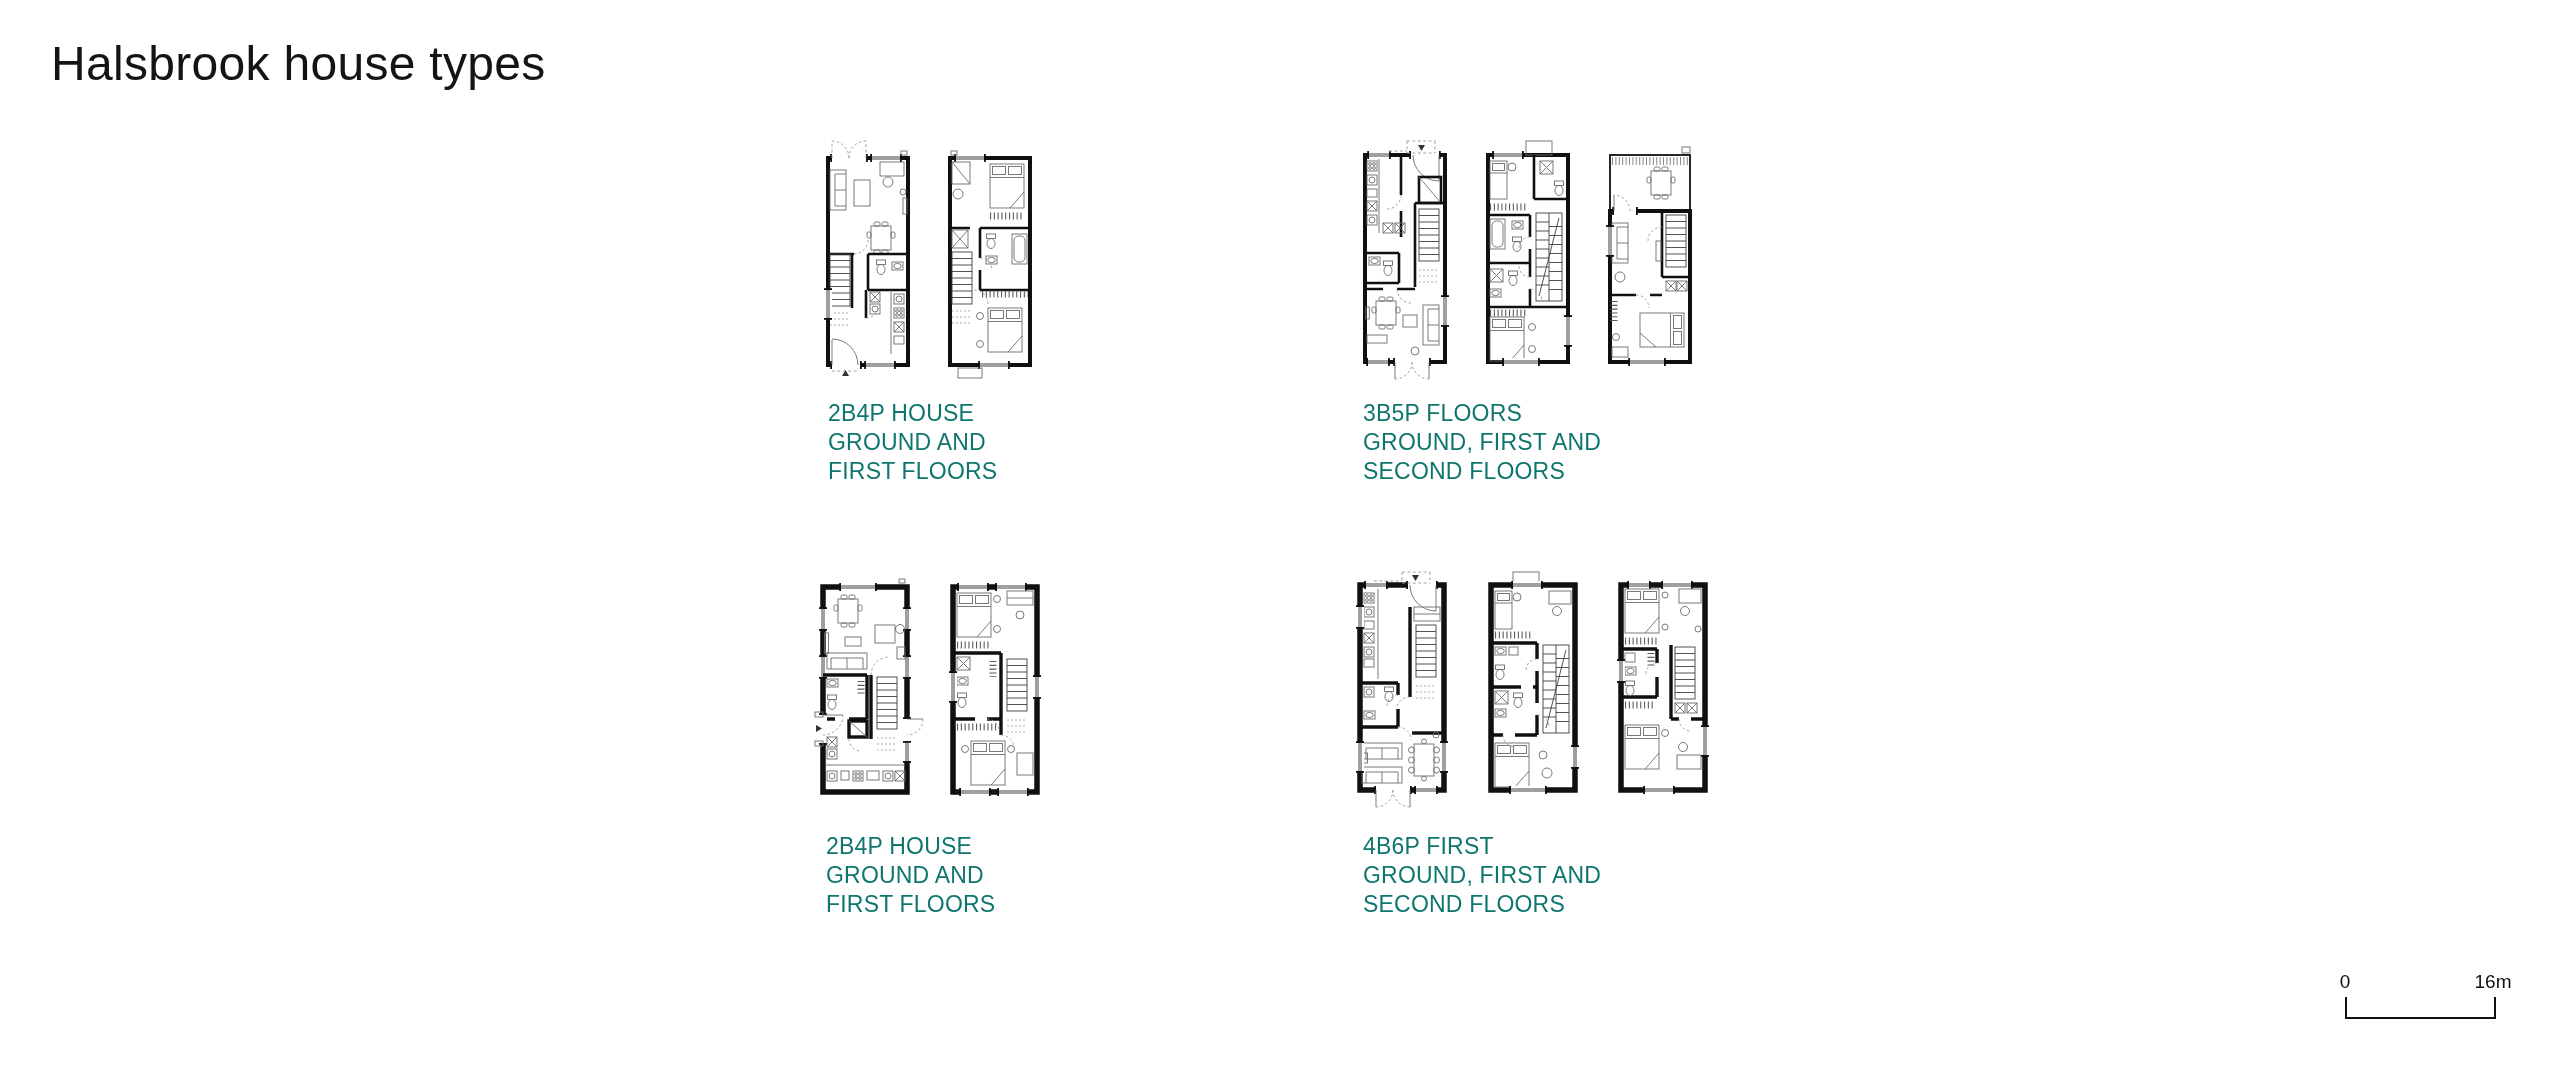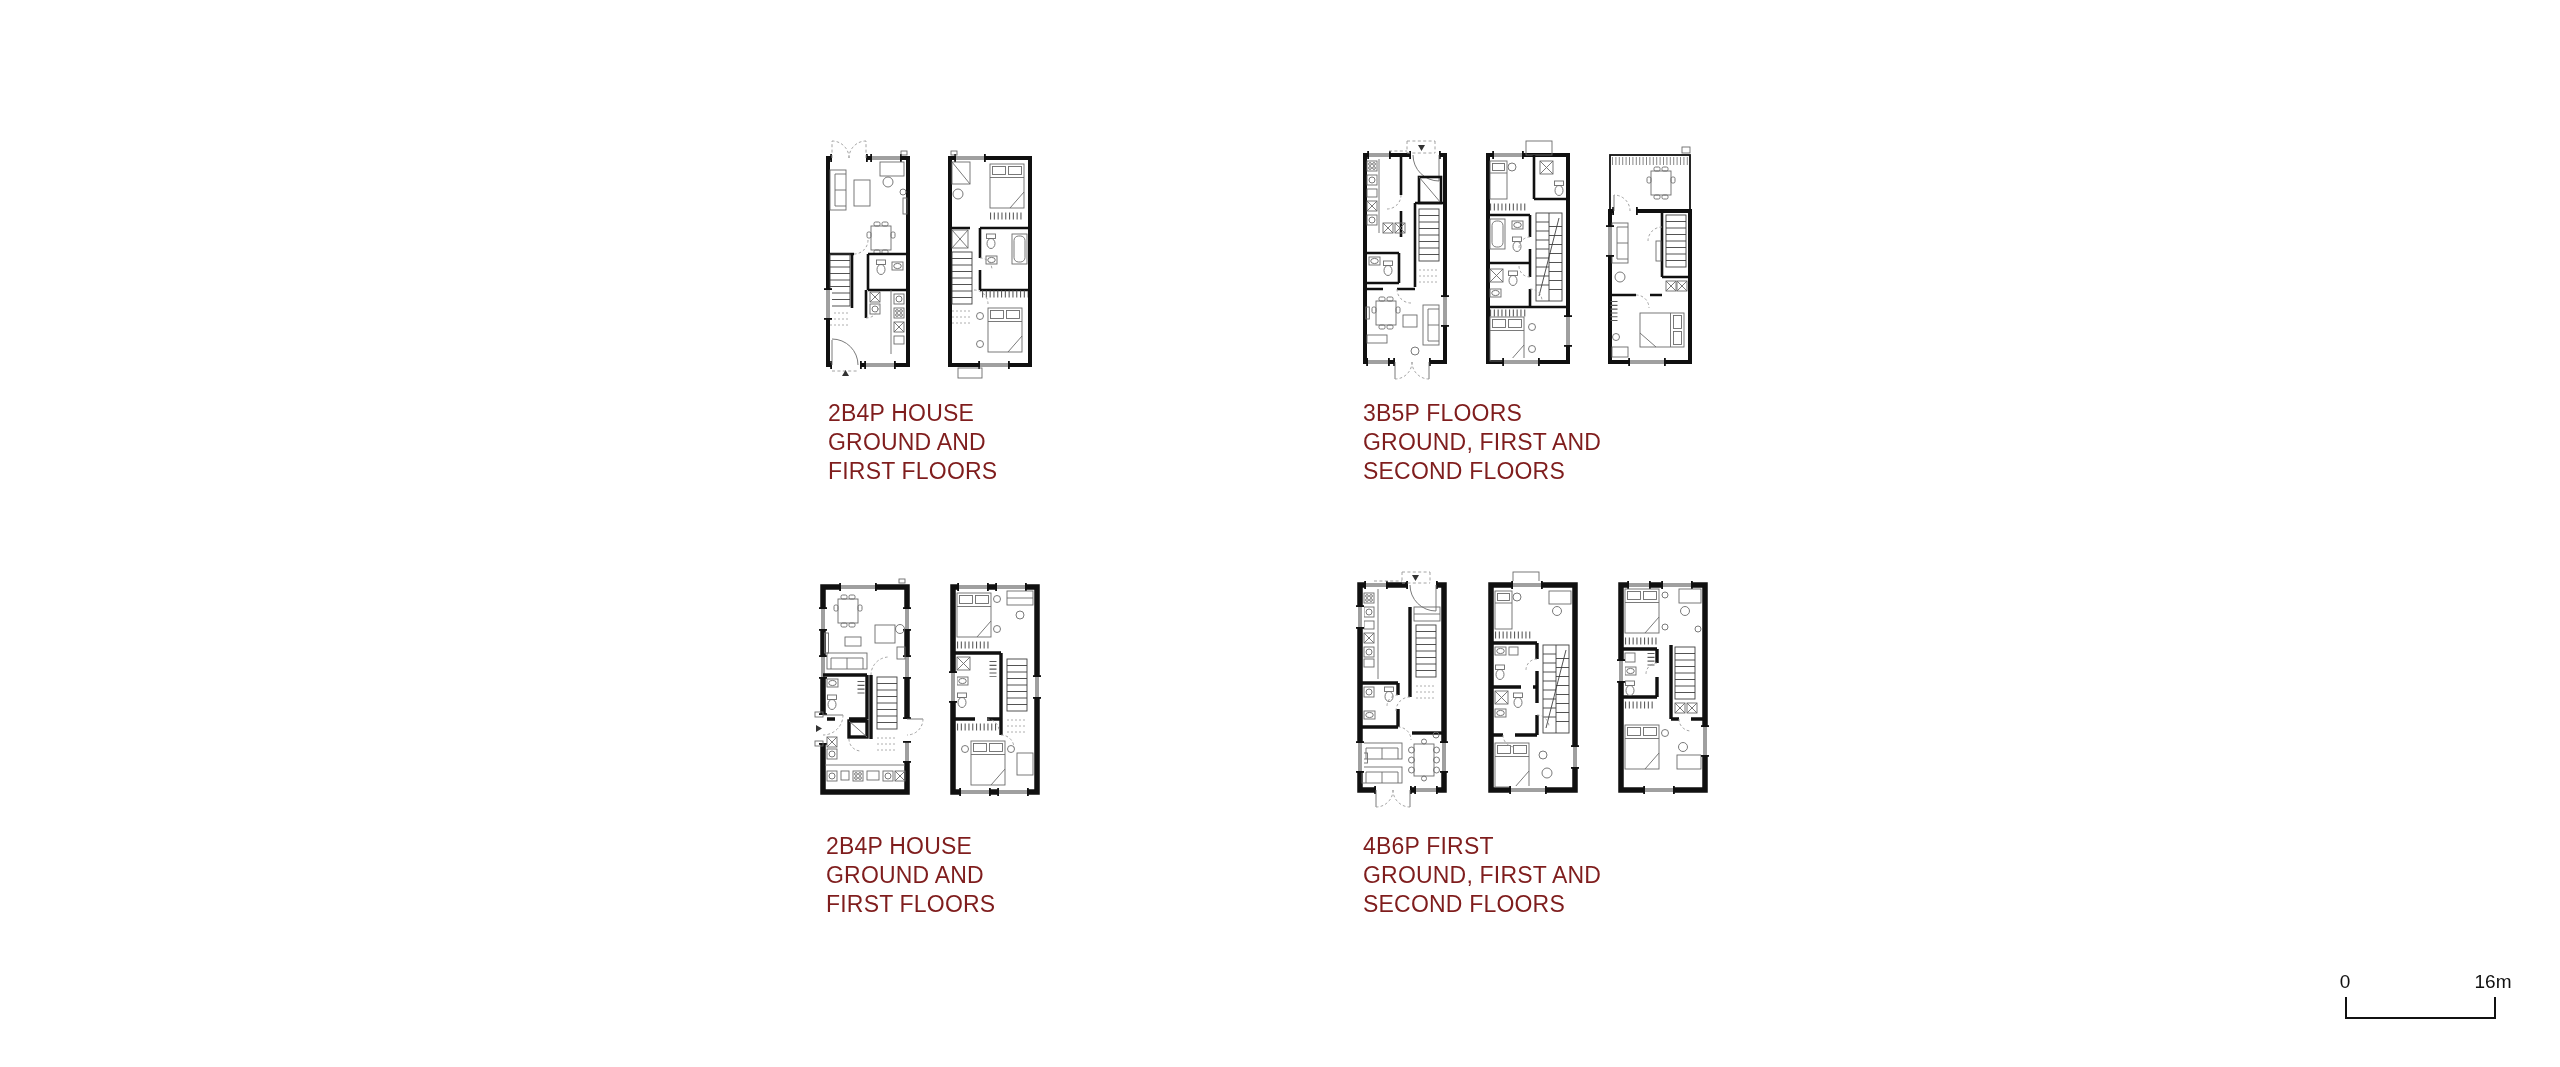--- a/index.html
+++ b/index.html
@@ -2,21 +2,21 @@
 <html><head>
 <meta charset="utf-8">
 <style>
   html,body{margin:0;padding:0;background:#fff;}
   body{width:2560px;height:1067px;position:relative;overflow:hidden;
        font-family:"Liberation Sans",sans-serif;color:#161616;}
   .sheet{position:absolute;inset:0;background:#fff;}
   .title{position:absolute;left:51px;top:36px;font-size:48px;letter-spacing:.3px;color:#141414;}
   .plan{position:absolute;width:100px;height:240px;overflow:visible;}
   .plan svg{overflow:visible;display:block;}
-  .plabel{position:absolute;font-size:23px;line-height:29px;letter-spacing:.2px;color:#7f1d1d;}
+  .plabel{position:absolute;font-size:23px;line-height:29px;letter-spacing:.2px;color:#0f766e;}
   
   .wl{fill:none;stroke:#101010;stroke-width:4;}
   .wl2{fill:none;stroke:#101010;stroke-width:5.5;}
   .tw{fill:none;stroke:#101010;stroke-width:1.8;}
   .pt{fill:none;stroke:#101010;stroke-width:2.6;}
   .pt2{fill:none;stroke:#101010;stroke-width:3.4;}
   .fn{fill:none;stroke:#6b6b6b;stroke-width:.9;}
   .da{fill:none;stroke:#9a9a9a;stroke-width:.9;stroke-dasharray:2.6 2.2;}
   .dl{fill:none;stroke:#9a9a9a;stroke-width:.9;stroke-dasharray:3 2.4;}
   .cm{fill:none;stroke:#5c5c5c;stroke-width:7;stroke-dasharray:1.1 2.7;}
@@ -26,20 +26,21 @@
     border-left:2px solid #111;border-right:2px solid #111;border-bottom:2px solid #111;}
   .sb-num{position:absolute;top:971px;font-size:19px;color:#111;text-align:center;}
   .sb-0{left:2331px;width:28px;}
   .sb-10{left:2464px;width:58px;}
 </style>
 </head>
 <body>
 
 <div class="sheet">
 
+  <div class="title">Halsbrook house types</div>
 
   <svg width="0" height="0" style="position:absolute" aria-hidden="true">
     <defs>
       <g id="bedD" fill="none" stroke="#6b6b6b" stroke-width=".9">
         <rect x="0" y="0" width="34" height="44"></rect>
         <rect x="2.5" y="2.5" width="13" height="8"></rect>
           <rect x="18.5" y="2.5" width="13" height="8"></rect>
         <line x1="0" y1="13.5" x2="34" y2="13.5"></line>
           <line x1="20" y1="44" x2="34" y2="28"></line>
       </g>

